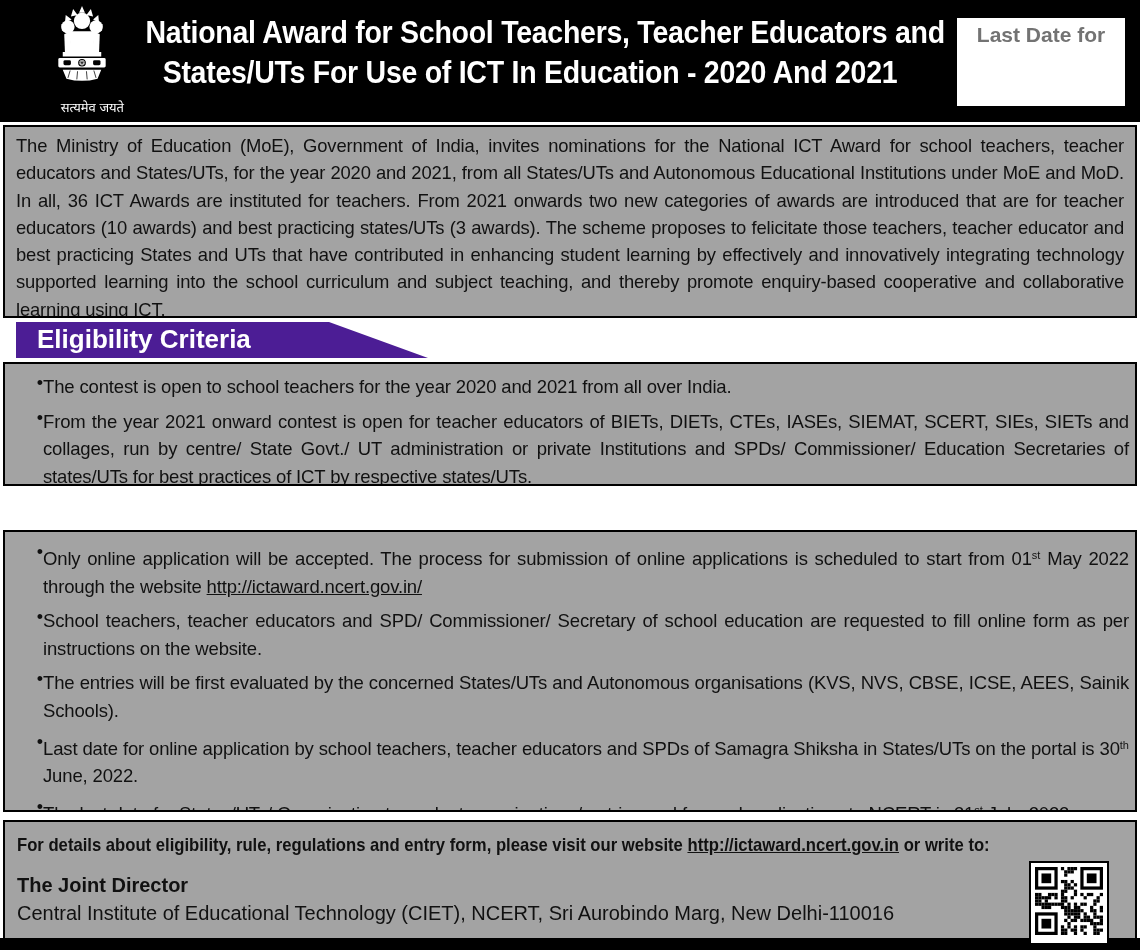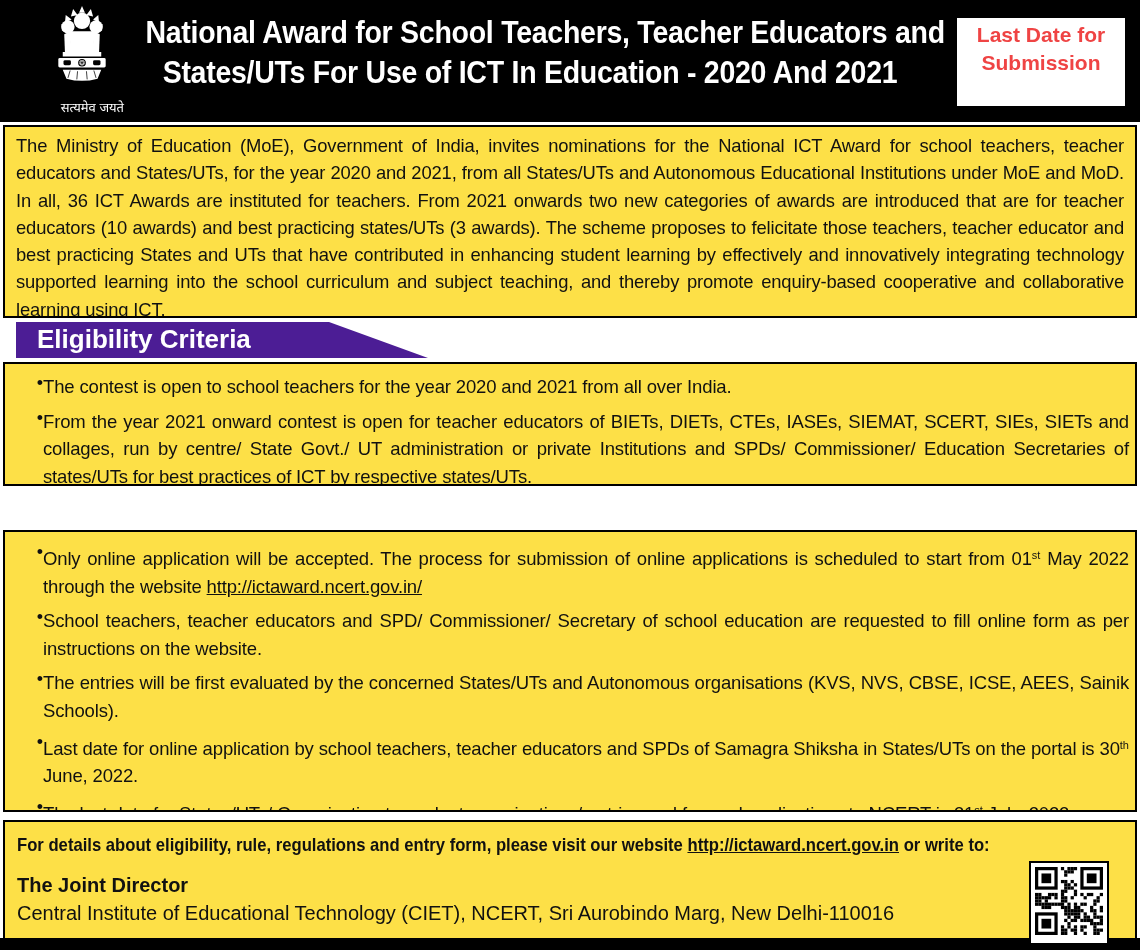--- a/index.html
+++ b/index.html
@@ -11,24 +11,24 @@
   
   .header { position:absolute; left:0; top:0; width:1140px; height:122px; background:#000; }
   .emblem { position:absolute; left:40px; top:2px; width:84px; text-align:right; }
   .emblem svg { width:74px; height:100px; display:block; margin:0 auto; }
   .emblem-caption { color:#fff; font-size:13px; line-height:14px; margin-top:-1px; white-space:nowrap; }
   .title { position:absolute; left:112px; top:13px; width:836px; text-align:center;
            color:#fff; font-weight:bold; font-size:31px; line-height:40px;
            letter-spacing:-0.3px; transform:scaleX(0.92); transform-origin:50% 0;
            white-space:nowrap; }
   .lastdate { position:absolute; right:15px; top:18px; width:168px; height:88px;
-              background:#fff; color:#ef4444; font-weight:bold; font-size:21px;
+              background:#fff; color:#737373; font-weight:bold; font-size:21px;
               line-height:28px; text-align:center; padding-top:3px; }
   
-  .box { position:absolute; left:3px; width:1134px; border:2px solid #000; background:#fde047; overflow:hidden; }
+  .box { position:absolute; left:3px; width:1134px; border:2px solid #000; background:#a3a3a3; overflow:hidden; }
   .intro-box { top:125px; height:193px; padding:5px 11px; font-size:18.4px;
                line-height:27.3px; letter-spacing:-0.15px; text-align:justify; }
   .banner { position:absolute; left:16px; background:#4c1d95; color:#fff; font-weight:bold;
             font-size:26px; padding-left:21px; z-index:2; }
   .banner-1 { top:322px; width:420px; height:36px; line-height:35px;
               clip-path:polygon(0 0, 313px 0, 412px 100%, 0 100%); }
   .banner-2 { top:491px; width:620px; height:37px; line-height:36px;
               clip-path:polygon(0 0, 506px 0, 610px 100%, 0 100%); }
   .elig-box { top:362px; height:124px; padding:9px 6px 0 0; }
   .sel-box  { top:530px; height:282px; padding:10px 6px 0 0; }
@@ -100,21 +100,20 @@
         </g>
       </svg>
       <div class="emblem-caption">सत्यमेव जयते</div>
     </div>
     <div class="title">
       <div>National Award for School Teachers, Teacher Educators and</div>
       <div>States/UTs For Use of ICT In Education - 2020 And 2021</div>
     </div>
     <div class="lastdate">
       <div>Last Date for</div>
-      <div>Submission</div>
     </div>
   </div>
 
   <div class="box intro-box">The Ministry of Education (MoE), Government of India, invites nominations for the National ICT Award for school teachers, teacher educators and States/UTs, for the year 2020 and 2021, from all States/UTs and Autonomous Educational Institutions under MoE and MoD. In all, 36 ICT Awards are instituted for teachers. From 2021 onwards two new categories of awards are introduced that are for teacher educators (10 awards) and best practicing states/UTs (3 awards). The scheme proposes to felicitate those teachers, teacher educator and best practicing States and UTs that have contributed in enhancing student learning by effectively and innovatively integrating technology supported learning into the school curriculum and subject teaching, and thereby promote enquiry-based cooperative and collaborative learning using ICT.</div>
 
   <div class="banner banner-1">Eligibility Criteria</div>
   <div class="box elig-box">
     <div>
         <div class="bullet-row">
           <span class="bullet-dot">•</span>

